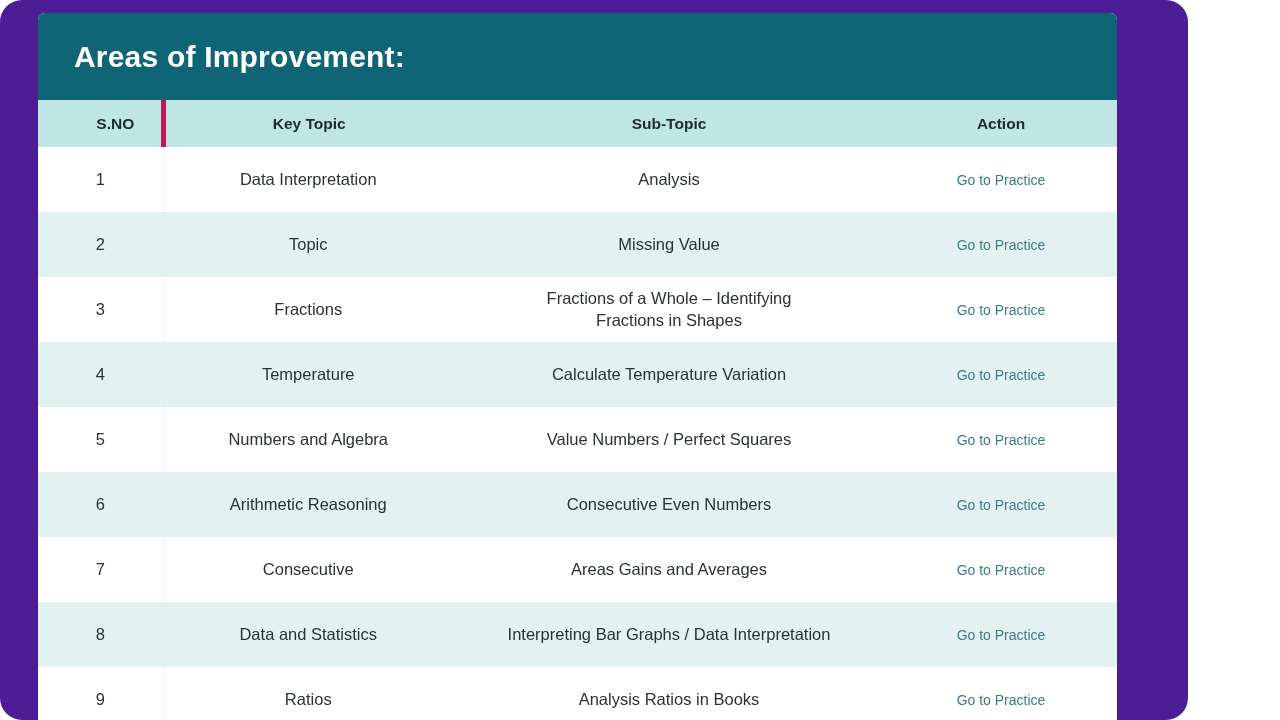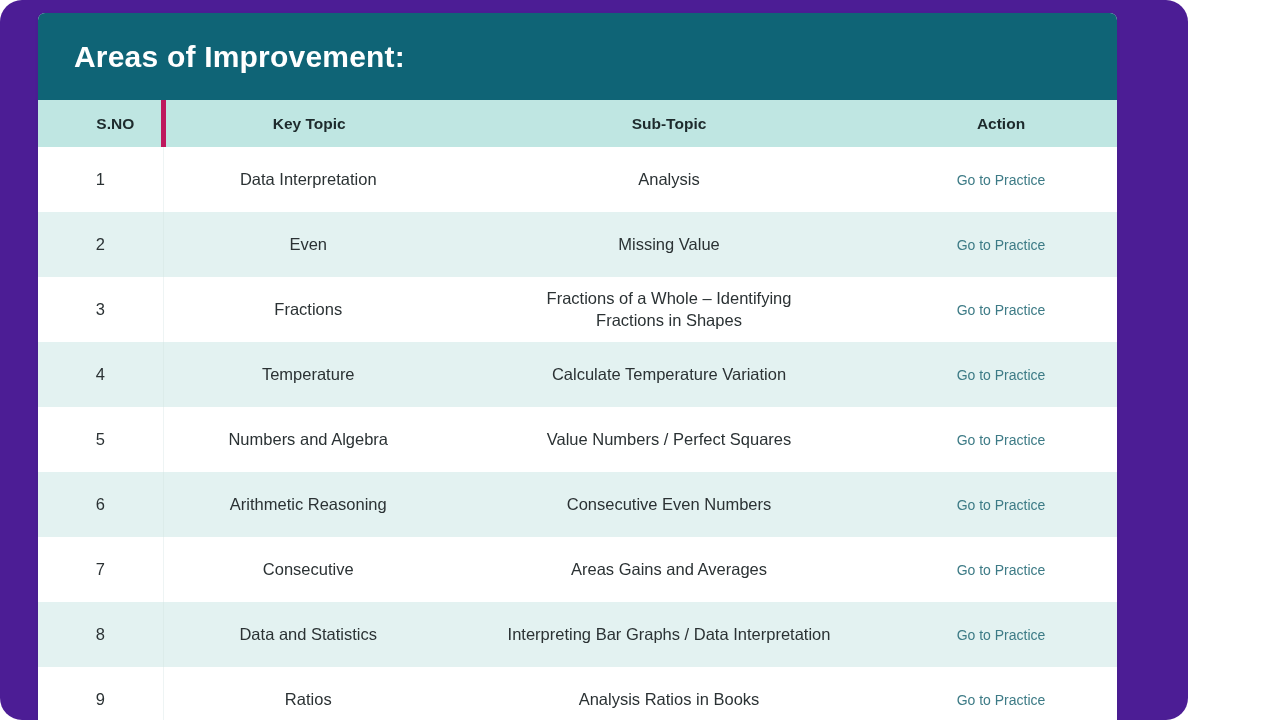--- a/index.html
+++ b/index.html
@@ -141,21 +141,21 @@
           <tr>
             <td class="col-sno">1</td>
             <td class="col-key">Data Interpretation</td>
             <td class="col-sub">
               <span class="sub-line">Analysis</span>
             </td>
             <td class="col-action"><a class="practice-link" href="#">Go to Practice</a></td>
           </tr>
           <tr class="row-alt">
             <td class="col-sno">2</td>
-            <td class="col-key">Even</td>
+            <td class="col-key">Topic</td>
             <td class="col-sub">
               <span class="sub-line">Missing Value</span>
             </td>
             <td class="col-action"><a class="practice-link" href="#">Go to Practice</a></td>
           </tr>
           <tr>
             <td class="col-sno">3</td>
             <td class="col-key">Fractions</td>
             <td class="col-sub">
               <span class="sub-line">Fractions of a Whole – Identifying</span>

